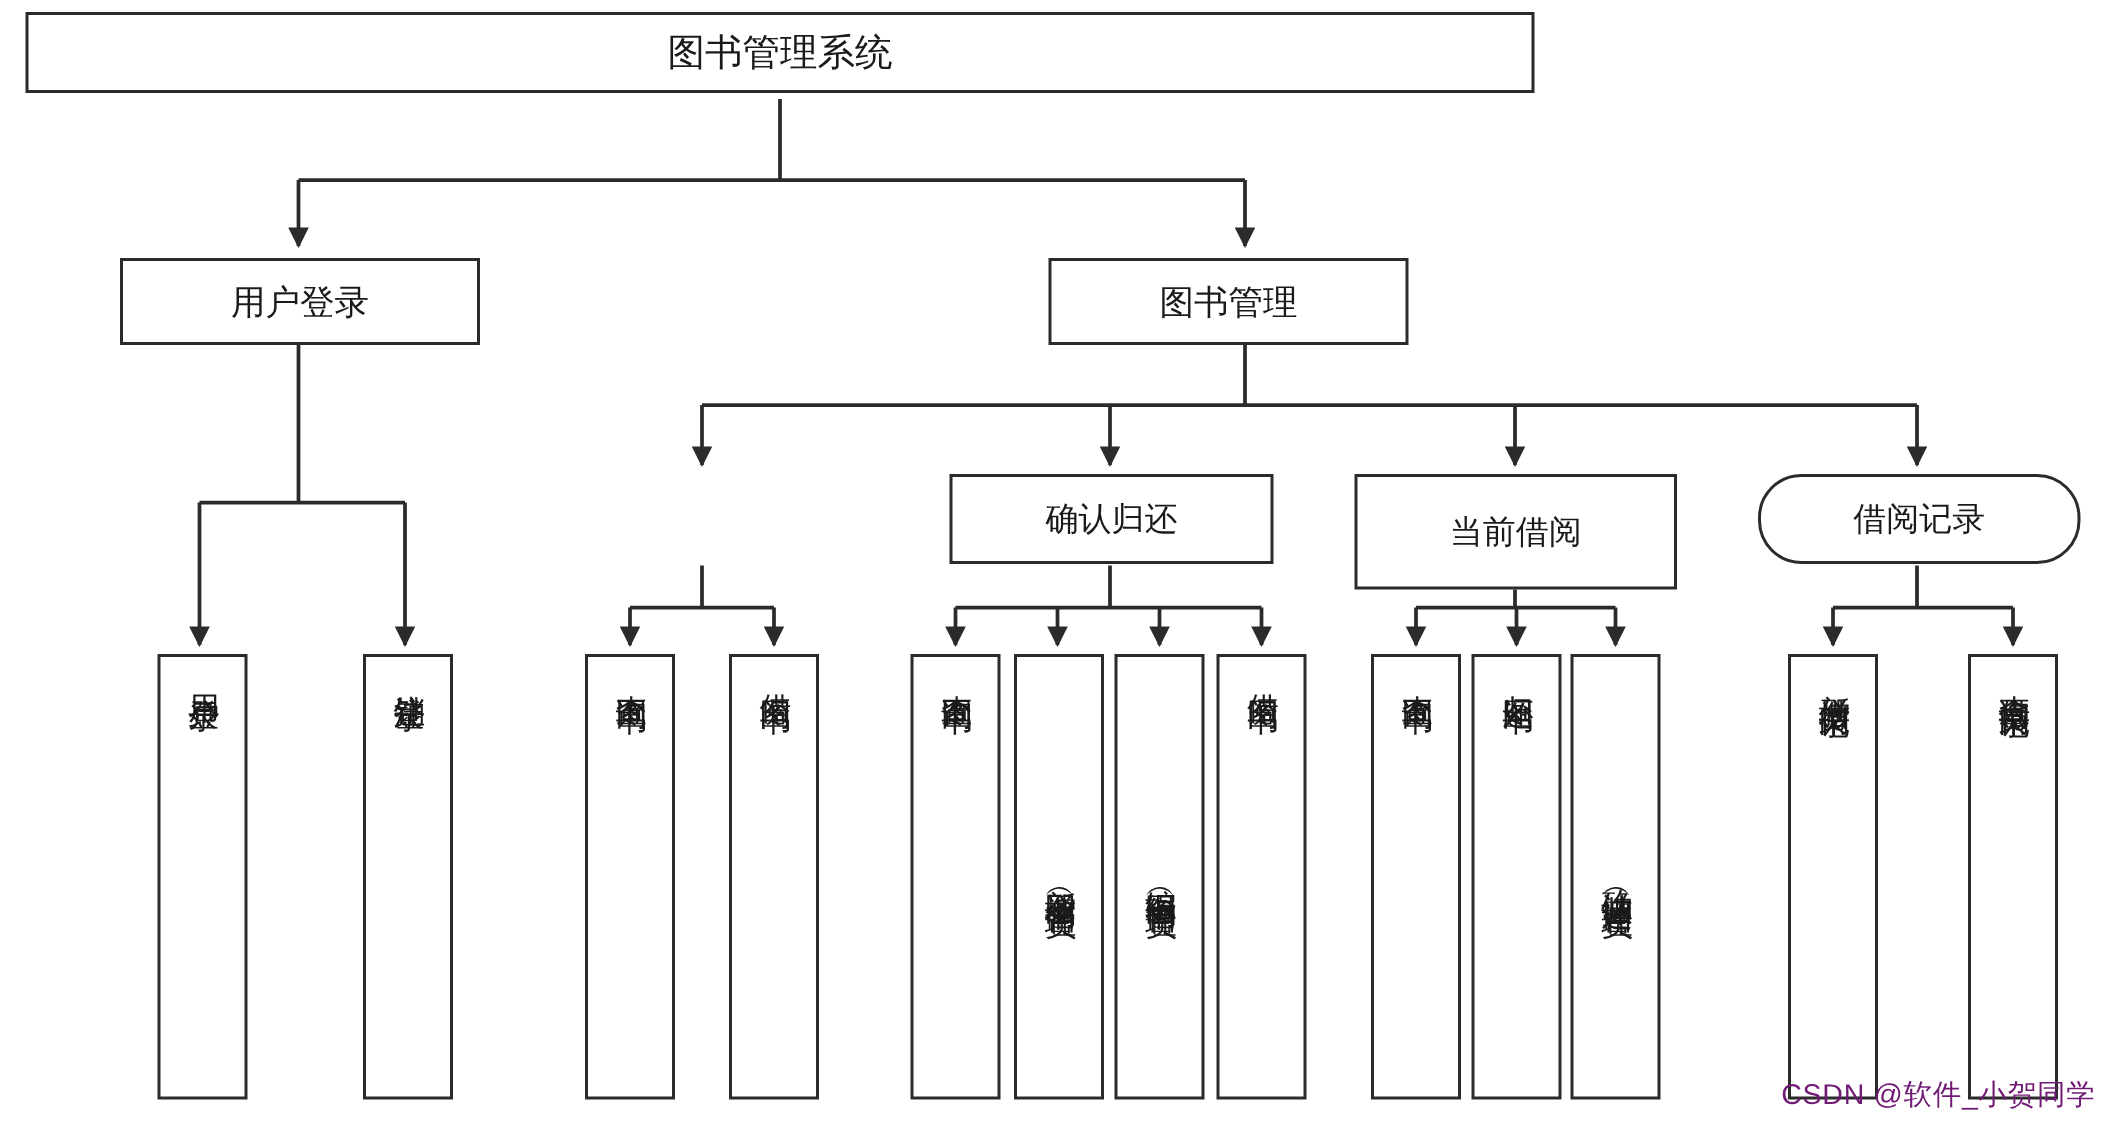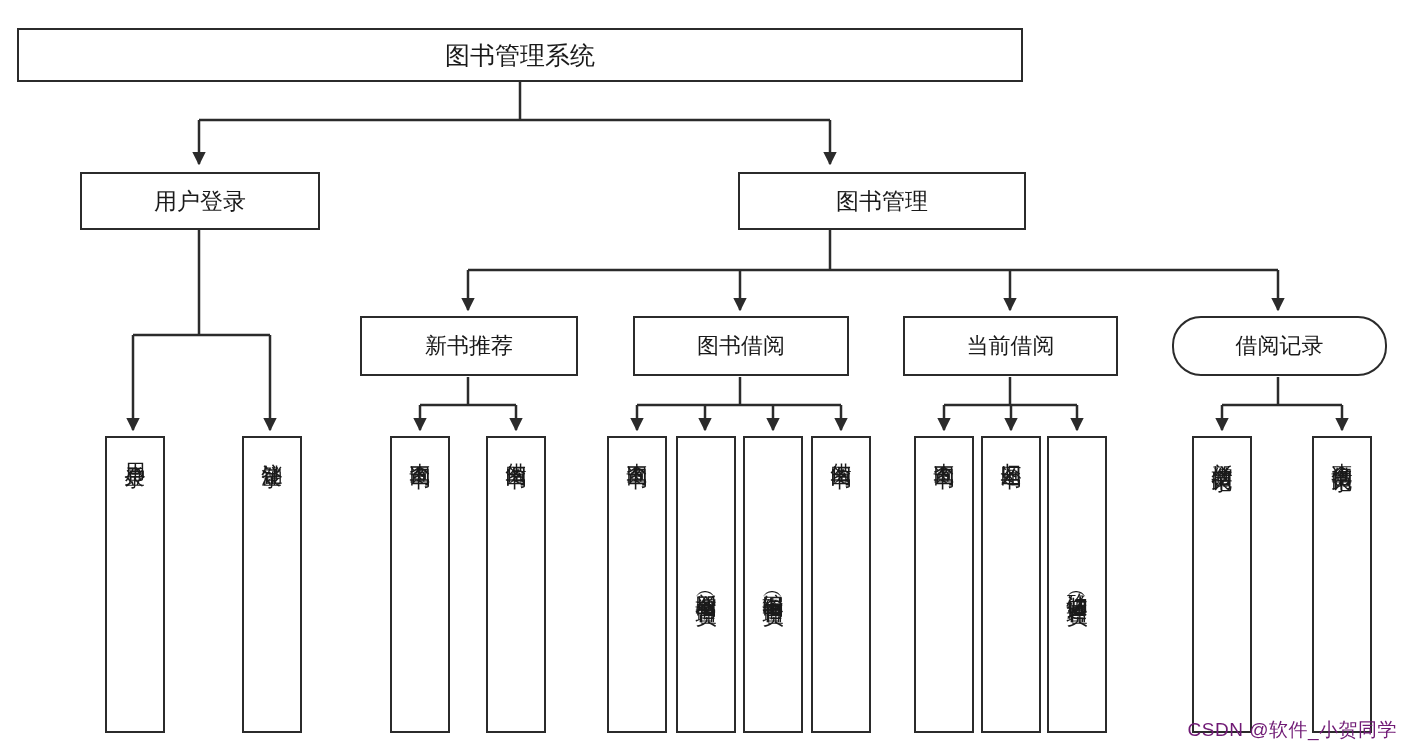--- a/index.html
+++ b/index.html
@@ -122,38 +122,35 @@
       <path d="M 1011 405 L 1011 430" marker-end="url(#arrow)"></path>
       <path d="M 1077 405 L 1077 430" marker-end="url(#arrow)"></path>
 
       <path d="M 1278 377 L 1278 405"></path>
       <path d="M 1222 405 L 1342 405"></path>
       <path d="M 1222 405 L 1222 430" marker-end="url(#arrow)"></path>
       <path d="M 1342 405 L 1342 430" marker-end="url(#arrow)"></path>
     </g>
   </svg>
 
-  <div class="node node-root" style="left:17px; top:28px; width:1006px; height:54px;">
+  <div class="node node-root" style="left:17px; top:8px; width:1006px; height:54px;">
     <span>图书管理系统</span>
   </div>
 
   <div class="node node-l1" style="left:80px; top:172px; width:240px; height:58px;">
     <span>用户登录</span>
   </div>
-  <div class="node node-l1" style="left:738px; top:172px; width:288px; height:58px;">
+  <div class="node node-l1" style="left:699px; top:172px; width:240px; height:58px;">
     <span>图书管理</span>
   </div>
 
-  <div class="node node-l2" style="left:360px; top:316px; width:218px; height:60px;">
-    <span>新书推荐</span>
-  </div>
   <div class="node node-l2" style="left:633px; top:316px; width:216px; height:60px;">
-    <span>图书借阅</span>
-  </div>
-  <div class="node node-l2" style="left:903px; top:316px; width:215px; height:60px;">
+    <span>确认归还</span>
+  </div>
+  <div class="node node-l2" style="left:903px; top:316px; width:215px; height:77px;">
     <span>当前借阅</span>
   </div>
   <div class="node node-l2" style="left:1172px; top:316px; width:215px; height:60px;border-radius:29px;">
     <span>借阅记录</span>
   </div>
 
   <div class="node node-leaf" style="left:105px; top:436px; width:60px; height:297px;">
     <span class="leaf-text">用户登录</span>
   </div>
   <div class="node node-leaf" style="left:242px; top:436px; width:60px; height:297px;">

